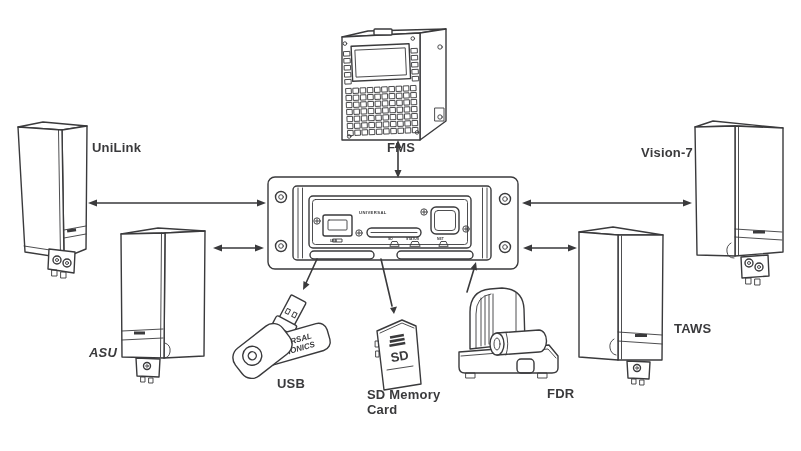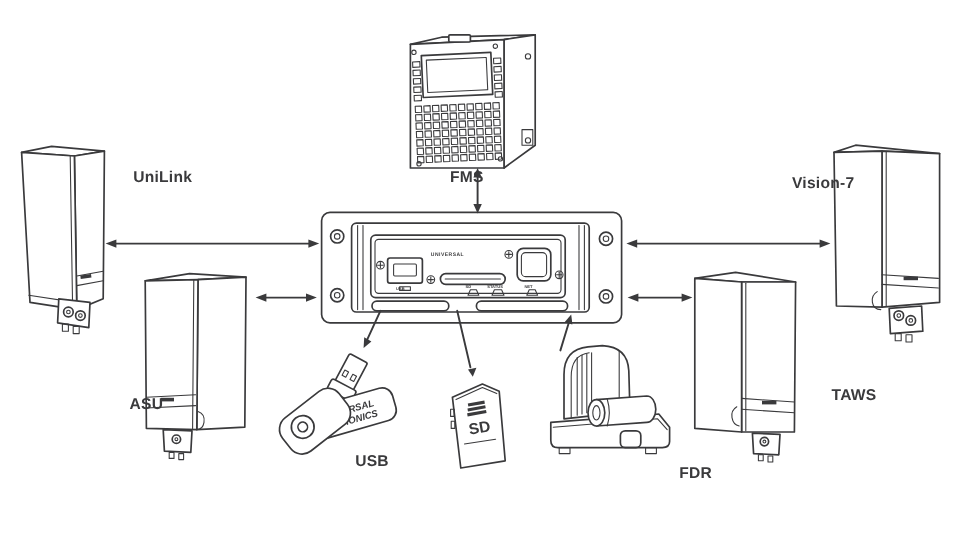--- a/index.html
+++ b/index.html
@@ -1,20 +1,20 @@
 <!DOCTYPE html>
 <html><head>
 <meta charset="utf-8">
 <style>
   html,body{margin:0;padding:0;background:#fff;}
   .page{position:relative;width:801px;height:451px;background:#fff;overflow:hidden;
         font-family:"Liberation Sans",sans-serif;}
   .page svg{position:absolute;left:0;top:0;}
   .lbl{position:absolute;font:700 13px "Liberation Sans",sans-serif;color:#3a3a3c;
-       letter-spacing:.2px;line-height:1.12;white-space:nowrap;margin-left:19px;}
+       letter-spacing:.2px;line-height:1.12;white-space:nowrap;}
   .ln{fill:none;stroke:#3a3a3c;stroke-width:1.4;stroke-linecap:round;stroke-linejoin:round;}
   .lnw{fill:#ffffff;stroke:#3a3a3c;stroke-width:1.4;stroke-linejoin:round;}
   .thin{fill:none;stroke:#3a3a3c;stroke-width:0.9;stroke-linecap:round;stroke-linejoin:round;}
   .arrow{fill:none;stroke:#3a3a3c;stroke-width:1.6;stroke-linecap:round;}
   .fill{fill:#3a3a3c;stroke:none;}
   .fillTxt{fill:#3a3a3c;stroke:none;font-family:"Liberation Sans",sans-serif;}
 </style>
 </head>
 <body>
 
@@ -273,20 +273,24 @@
       <polygon class="fill" points="394,314 397,306.5 390,308"></polygon>
     </g>
     <g>
       <line class="arrow" x1="467" y1="292" x2="474" y2="269"></line>
       <polygon class="fill" points="476,262 477,270.5 470.5,268.5"></polygon>
     </g>
   </g>
 </svg>
 
   <div class="lbl" style="left:92px;top:141px;">UniLink</div>
-  <div class="lbl" style="left:324px;top:141px;padding-left:32px;">FMS</div>
+  <div class="lbl" style="left:355px;top:141px;padding-left:32px;">FMS</div>
   <div class="lbl" style="left:641px;top:146px;">Vision-7</div>
-  <div class="lbl" style="left:89px;top:330px;">ASU</div>
+  <div class="lbl" style="left:89px;top:346px;font-style:italic;">ASU</div>
   <div class="lbl" style="left:674px;top:322px;">TAWS</div>
   <div class="lbl" style="left:277px;top:377px;">USB</div>
+  <div class="lbl" style="left:367px;top:388px;">
+    <div>SD Memory</div>
+    <div>Card</div>
+  </div>
   <div class="lbl" style="left:547px;top:387px;">FDR</div>
 
 </div>
 
 </body></html>

